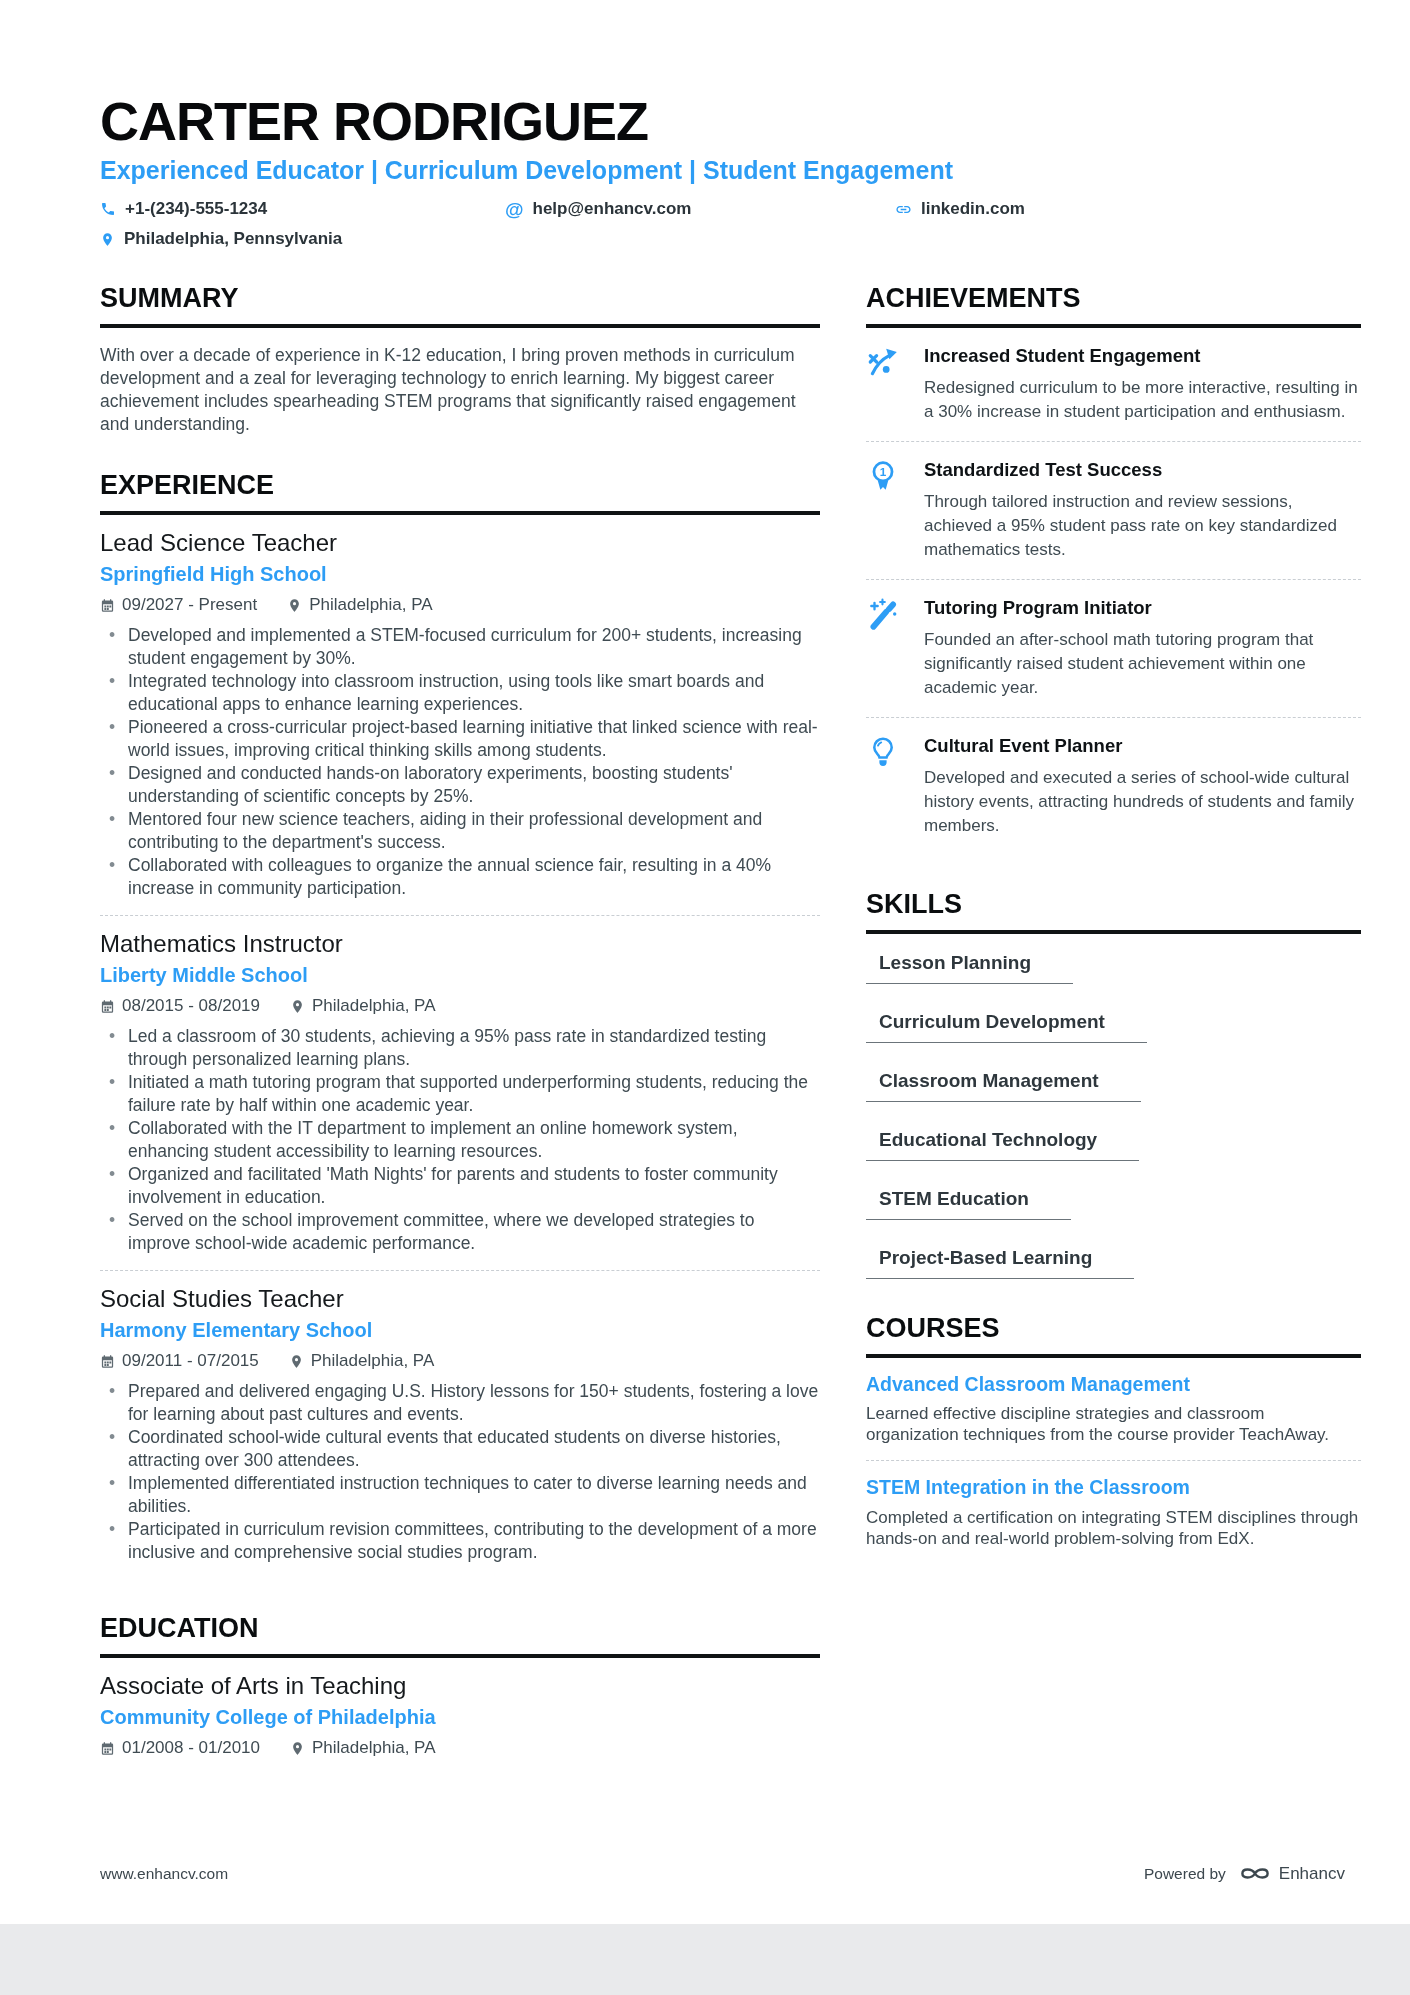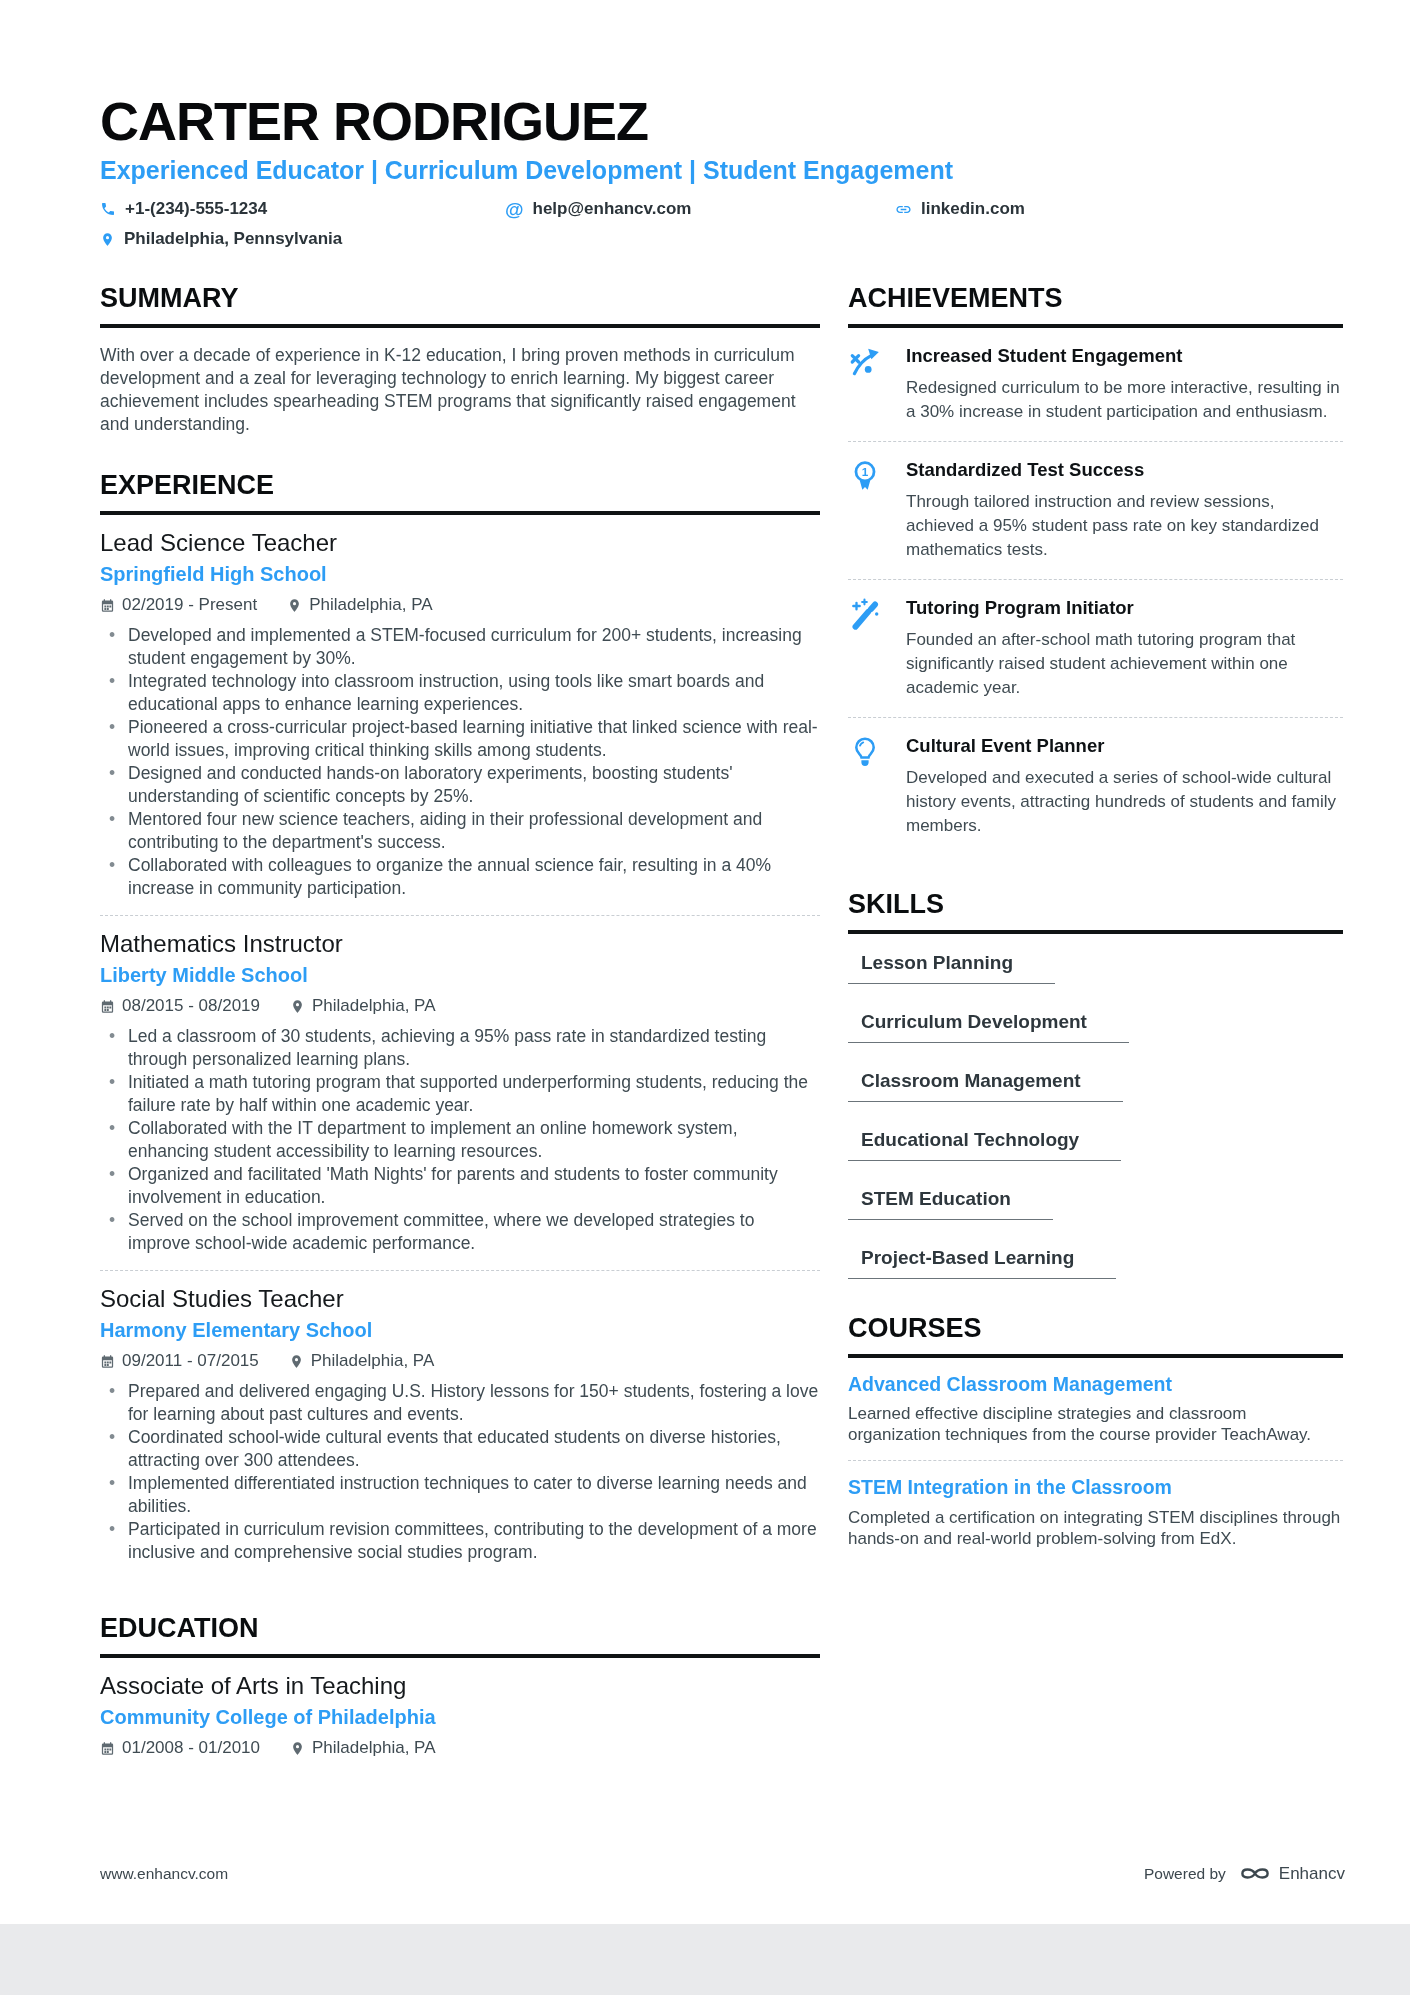--- a/index.html
+++ b/index.html
@@ -13,21 +13,21 @@
   .subtitle{margin-top:6px;font-size:25px;font-weight:700;color:#2d9df5}
   .contact{display:flex;align-items:center;margin-top:14px}
   .c-item{display:flex;align-items:center;gap:9px;font-size:17px;font-weight:700;color:#2b343a}
   .c-item svg{color:#2d9df5;flex:none}
   .c-phone{width:405px}
   .c-email{width:390px}
   .contact2{margin-top:10px}
   .at{color:#2d9df5;font-weight:700;font-size:19px;line-height:1}
 
   
-  .columns{display:flex;gap:28px;padding:34px 70px 0 100px;align-items:flex-start}
+  .columns{display:flex;gap:46px;padding:34px 70px 0 100px;align-items:flex-start}
   .col-left{width:720px;flex:none}
   .col-right{width:495px;flex:none}
   .sec-block{margin-bottom:34px}
   h2.sec{font-size:27px;font-weight:800;color:#0a0d0f;padding-bottom:10px;border-bottom:4px solid #101314}
 
   
   .summary-text{margin-top:16px;font-size:17.5px;line-height:23px;color:#3f4b52}
 
   
   .job{padding:13px 0 15px;border-bottom:1px dashed #c9ced3}
@@ -122,21 +122,21 @@
         <div>
 
             <div class="job">
               <div class="role">Lead Science Teacher</div>
               <div class="company">Springfield High School</div>
               <div class="meta">
                 <span class="m-item">
                   <svg viewBox="0 0 24 24" width="15" height="15">
                     <path fill="currentColor" d="M19 4h-1V2h-2v2H8V2H6v2H5a2 2 0 0 0-2 2v14a2 2 0 0 0 2 2h14a2 2 0 0 0 2-2V6a2 2 0 0 0-2-2zm0 16H5V10h14v10zM7 12h3v3H7zm4 0h3v3h-3zm4 0h3v3h-3zM7 16h3v3H7zm4 0h3v3h-3z"></path>
                   </svg>
-                  <span>02/2019 - Present</span>
+                  <span>09/2027 - Present</span>
                 </span>
                 <span class="m-item">
                   <svg viewBox="0 0 24 24" width="15" height="15">
                     <path fill="currentColor" d="M12 2C8.13 2 5 5.13 5 9c0 5.25 7 13 7 13s7-7.75 7-13c0-3.87-3.13-7-7-7zm0 9.5a2.5 2.5 0 1 1 0-5 2.5 2.5 0 0 1 0 5z"></path>
                   </svg>
                   <span>Philadelphia, PA</span>
                 </span>
               </div>
               <ul class="bullets">
 

